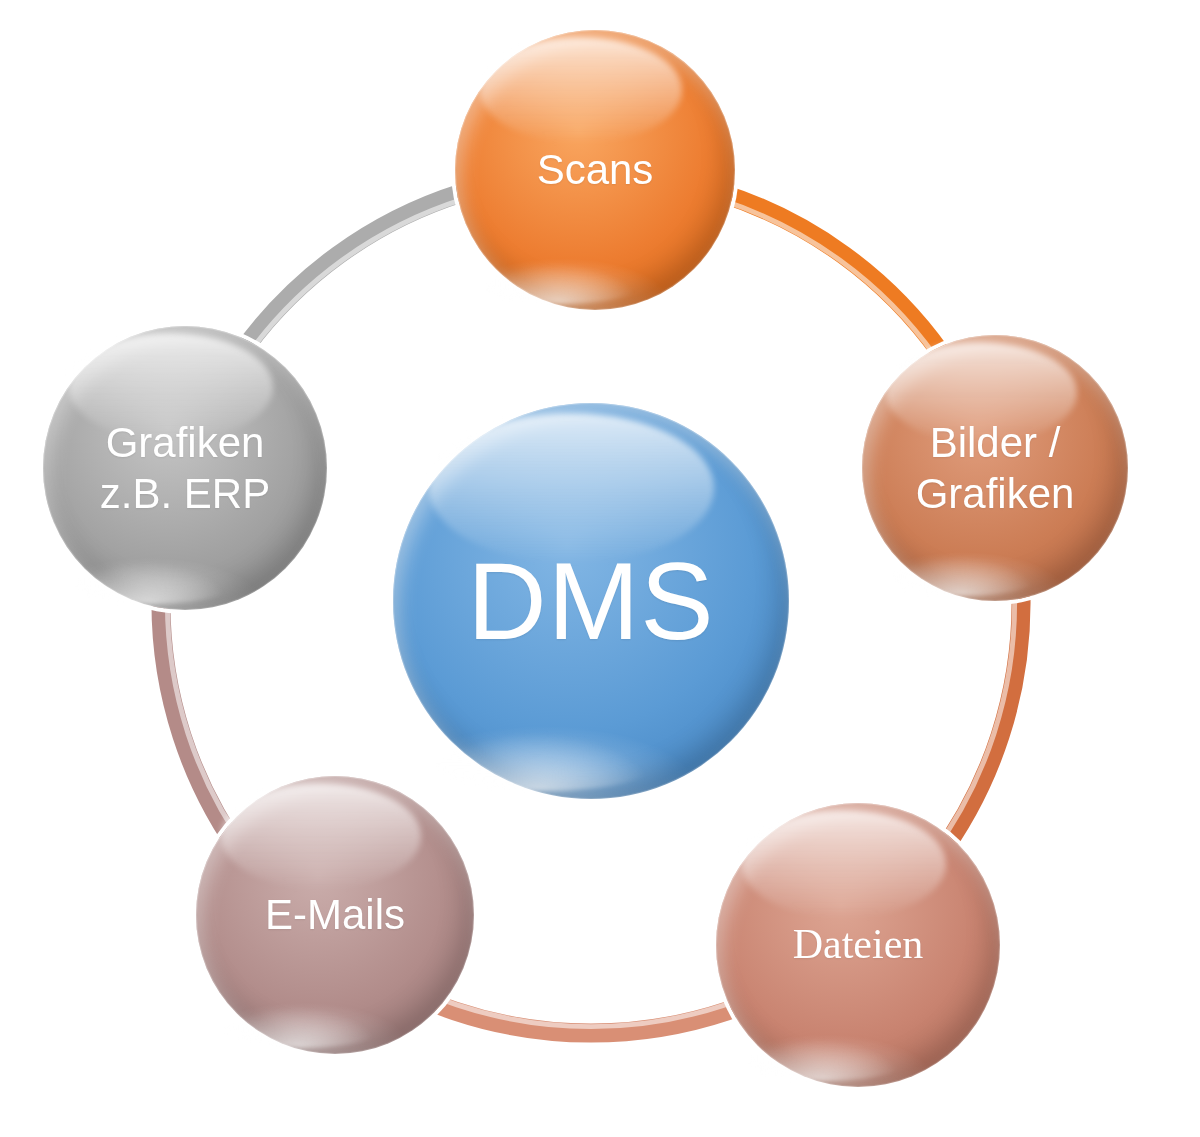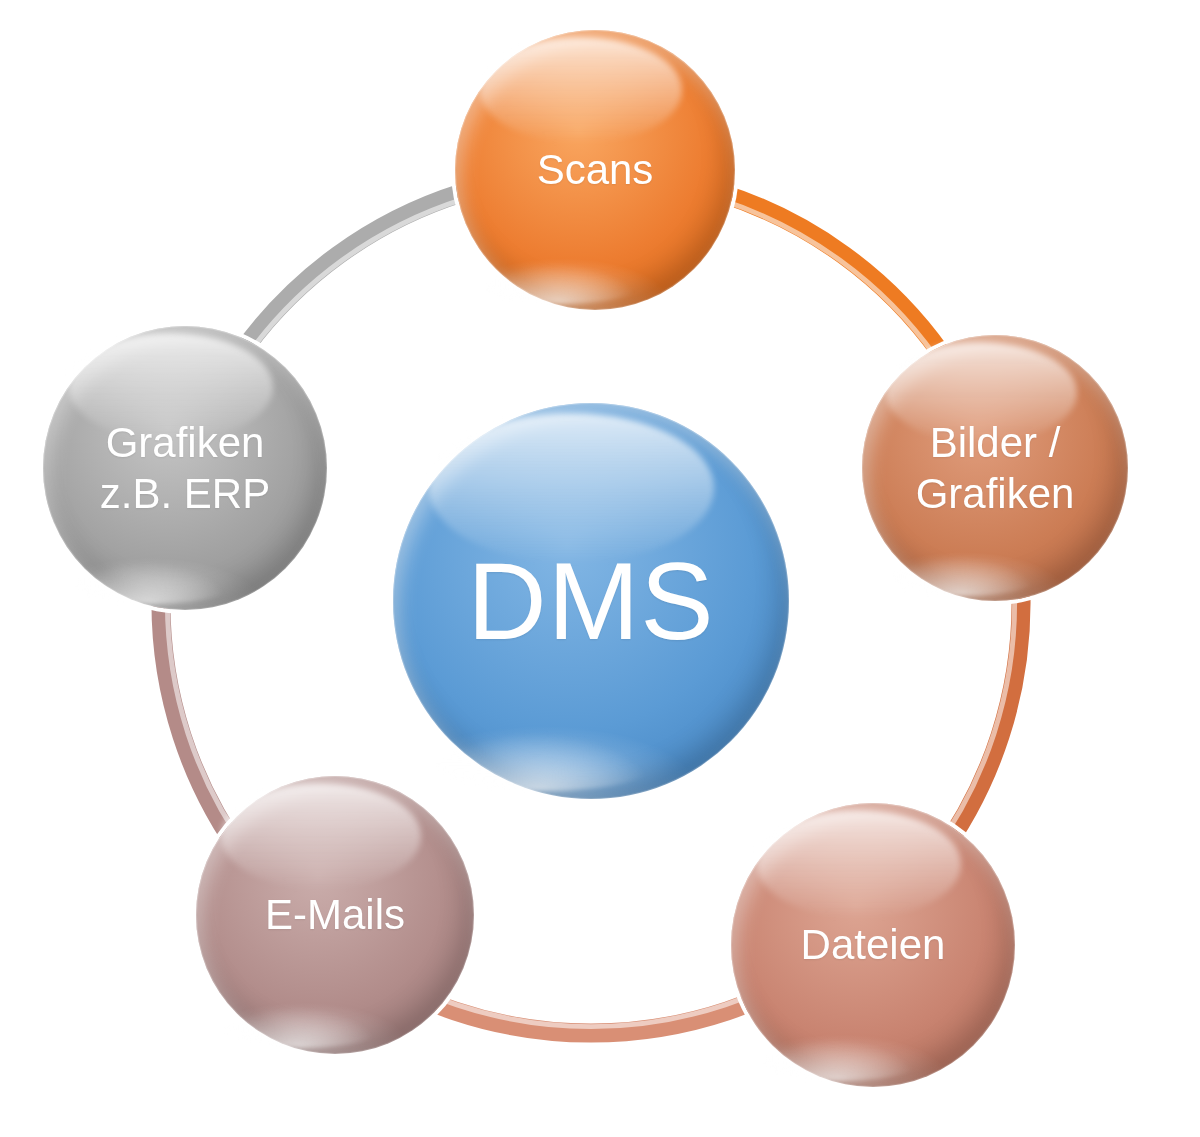--- a/index.html
+++ b/index.html
@@ -50,21 +50,21 @@
 
   .node .label{
     position:relative;z-index:2;
     font-size:42px;line-height:1.22;
     max-width:72%;
     text-shadow:0 1px 2px rgba(0,0,0,.08);
   }
 
   .node-scans   {left:455px;top:30px; width:280px;height:280px;}
   .node-bilder  {left:862px;top:335px;width:266px;height:266px;}
-  .node-dateien {left:731px;top:803px;width:284px;height:284px;}
+  .node-dateien {left:716px;top:803px;width:284px;height:284px;font-family:Liberation Serif, serif;}
   .node-emails  {left:196px;top:776px;width:278px;height:278px;}
   .node-software{left:43px; top:326px;width:284px;height:284px;}
 
   .node-center  {left:393px;top:403px;width:396px;height:396px;}
   .node-center .label{font-size:110px;font-weight:400;max-width:none;letter-spacing:1px;}
 </style>
 </head>
 <body>
 
 <div class="canvas">

